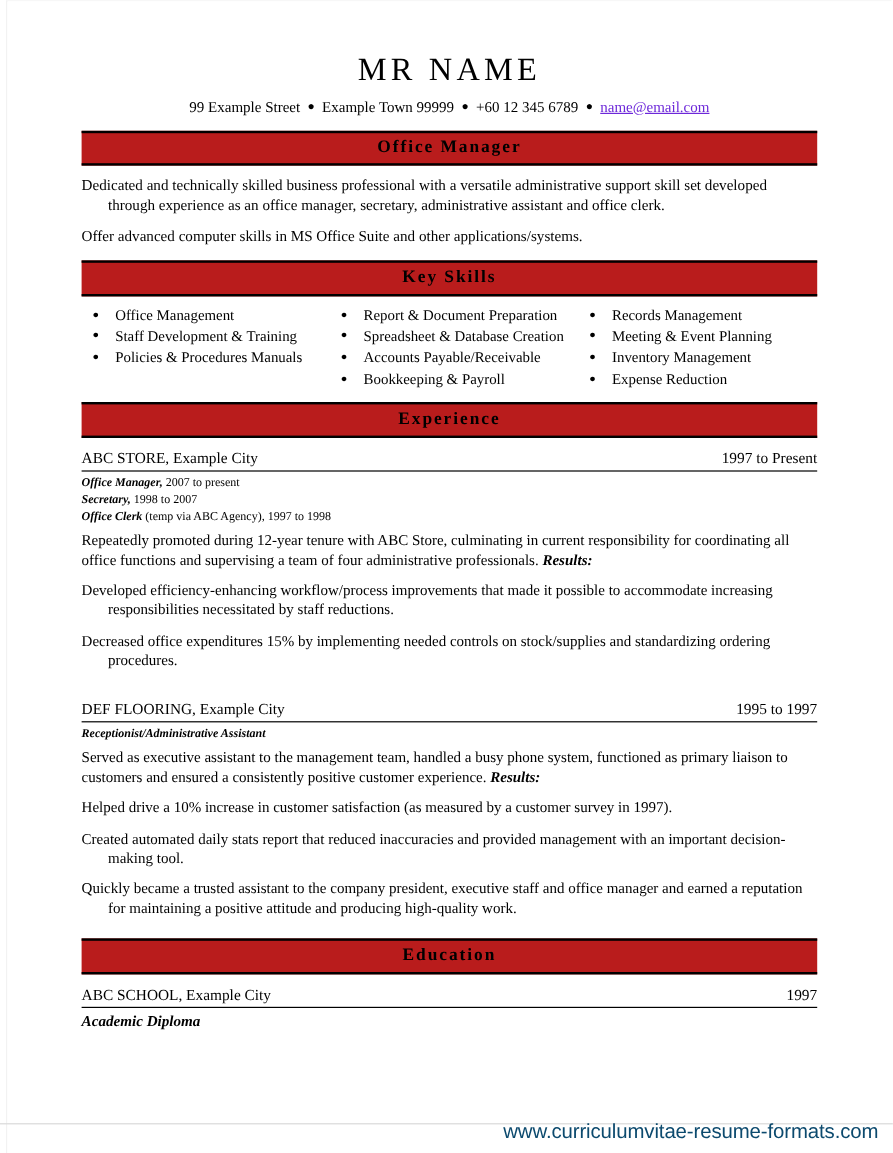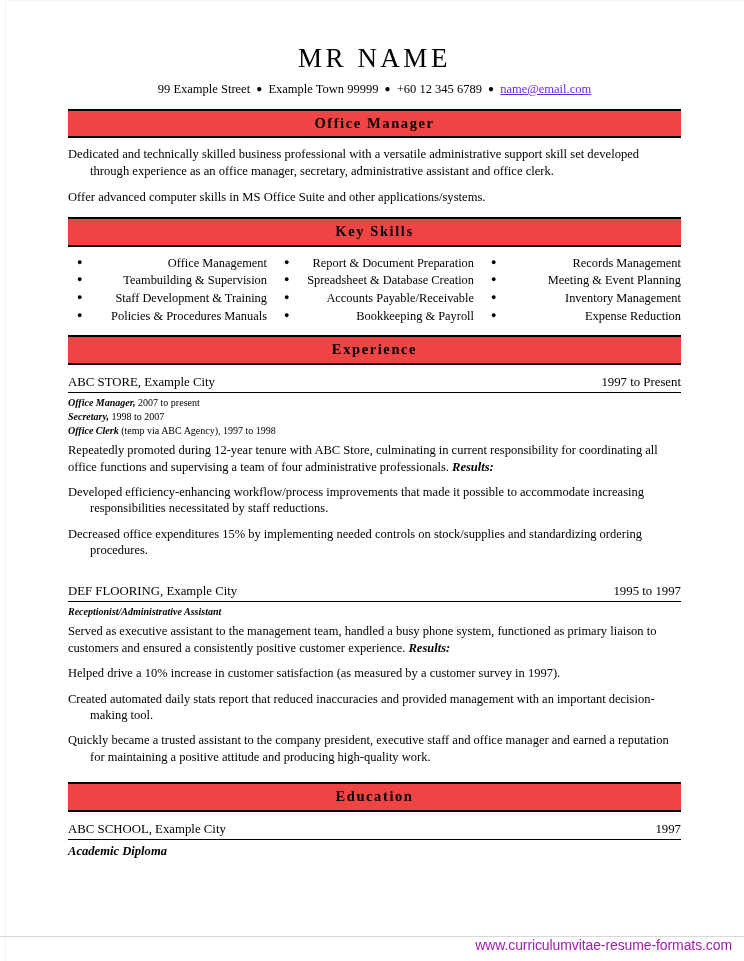--- a/index.html
+++ b/index.html
@@ -68,21 +68,21 @@
     font-size: 10px;
     vertical-align: 1px;
   }
   .contact a.email {
     color: #6d28d9;
     text-decoration: underline;
   }
 
   
   .section-bar {
-    background: #ef4444;
+    background: #b91c1c;
     border-top: 2.5px solid #000;
     border-bottom: 2.5px solid #000;
     text-align: center;
     font-weight: bold;
     font-size: 14.5px;
     letter-spacing: 1.6px;
     padding: 4px 0 5px 0;
     margin: 0 0 8px 0;
     line-height: 1.15;
   }
@@ -99,21 +99,20 @@
   }
   p.para:last-child { margin-bottom: 0; }
 
   .summary { margin-bottom: 12px; }
 
   
   .skills {
     display: flex;
     gap: 12px;
     margin: 0 0 10px 4px;
-    text-align: right;
   }
   .skills .col { width: 33.33%; }
   .skills ul {
     list-style: none;
     margin: 0;
     padding: 0;
   }
   .skills li {
     font-size: 12.4px;
     line-height: 1.42;
@@ -182,22 +181,22 @@
     line-height: 1.3;
     margin: 0;
   }
 
   
   .footer {
     position: absolute;
     right: 12px;
     bottom: 8px;
     font-family: "Liberation Sans", "DejaVu Sans", sans-serif;
-    font-size: 14px;
-    color: #a21caf;
+    font-size: 17px;
+    color: #0c4a6e;
     letter-spacing: -0.1px;
     white-space: nowrap;
   }
   .footer-rule {
     position: absolute;
     right: 0px;
     bottom: 24px;
     width: 744px;
     border-bottom: 1px solid #d9d9d9;
   }
@@ -228,21 +227,20 @@
       <p class="para">Dedicated and technically skilled business professional with a versatile administrative support skill set developed through experience as an office manager, secretary, administrative assistant and office clerk.</p>
       <p class="para">Offer advanced computer skills in MS Office Suite and other applications/systems.</p>
     </div>
 
     <div class="section-bar">Key Skills</div>
 
     <div class="skills">
       <div class="col">
         <ul>
           <li>Office Management</li>
-          <li>Teambuilding &amp; Supervision</li>
           <li>Staff Development &amp; Training</li>
           <li>Policies &amp; Procedures Manuals</li>
         </ul>
       </div>
       <div class="col">
         <ul>
           <li>Report &amp; Document Preparation</li>
           <li>Spreadsheet &amp; Database Creation</li>
           <li>Accounts Payable/Receivable</li>
           <li>Bookkeeping &amp; Payroll</li>

